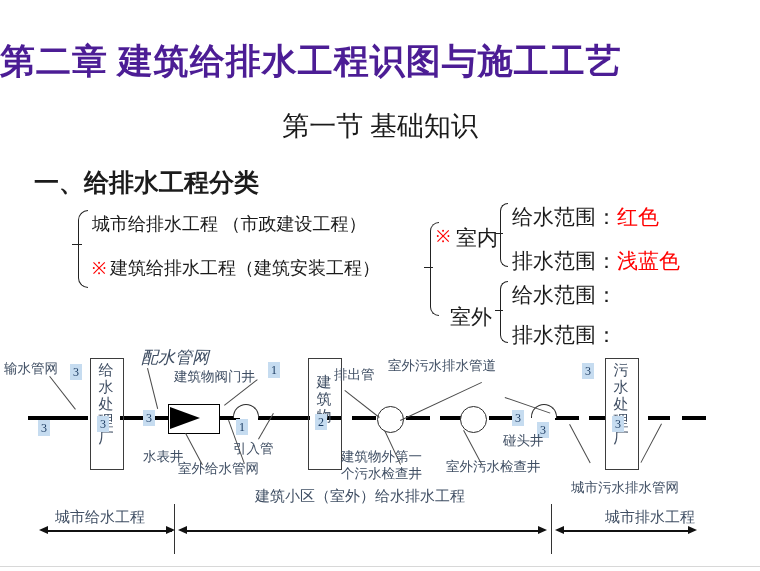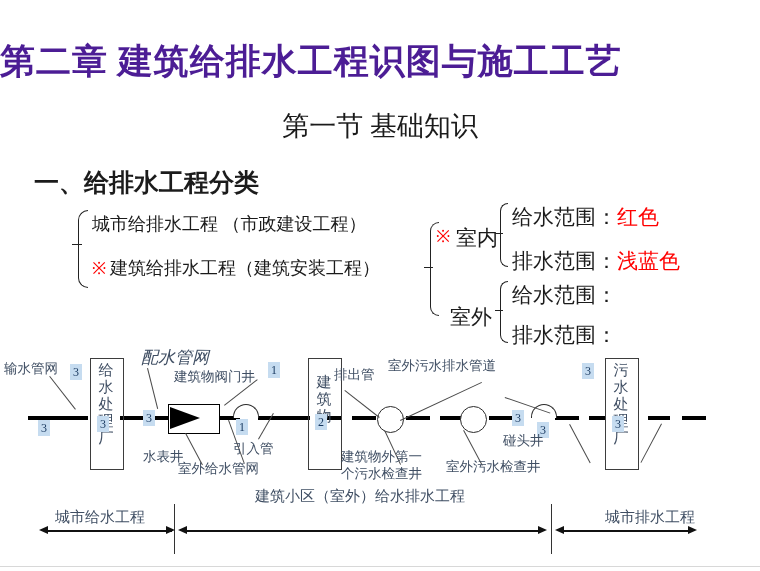--- a/index.html
+++ b/index.html
@@ -217,20 +217,21 @@
     <div class="dlabel" style="left:178px;top:120px;">室外给水管网</div>
     <div class="dlabel" style="left:233px;top:100px;">引入管</div>
     <div class="dlabel" style="left:334px;top:26px;">排出管</div>
     <div class="dlabel" style="left:388px;top:17px;">室外污水排水管道</div>
     <div class="dlabel" style="left:341px;top:108px;line-height:17px;">
       <div>建筑物外第一</div>
       <div>个污水检查井</div>
     </div>
     <div class="dlabel" style="left:446px;top:118px;">室外污水检查井</div>
     <div class="dlabel" style="left:503px;top:92px;">碰头井</div>
+    <div class="dlabel" style="left:571px;top:139px;">城市污水排水管网</div>
   </div>
 
   <div class="mlabel" style="left:30px;top:508px;width:140px;">城市给水工程</div>
   <div class="mlabel" style="left:180px;top:487px;width:360px;">建筑小区（室外）给水排水工程</div>
   <div class="mlabel" style="left:560px;top:508px;width:180px;">城市排水工程</div>
 
   <div class="mtick" style="left:174px;top:504px;height:50px;"></div>
   <div class="mtick" style="left:551px;top:504px;height:50px;"></div>
 
   <div class="marrow" style="left:48px;top:530px;width:124px;"></div>

